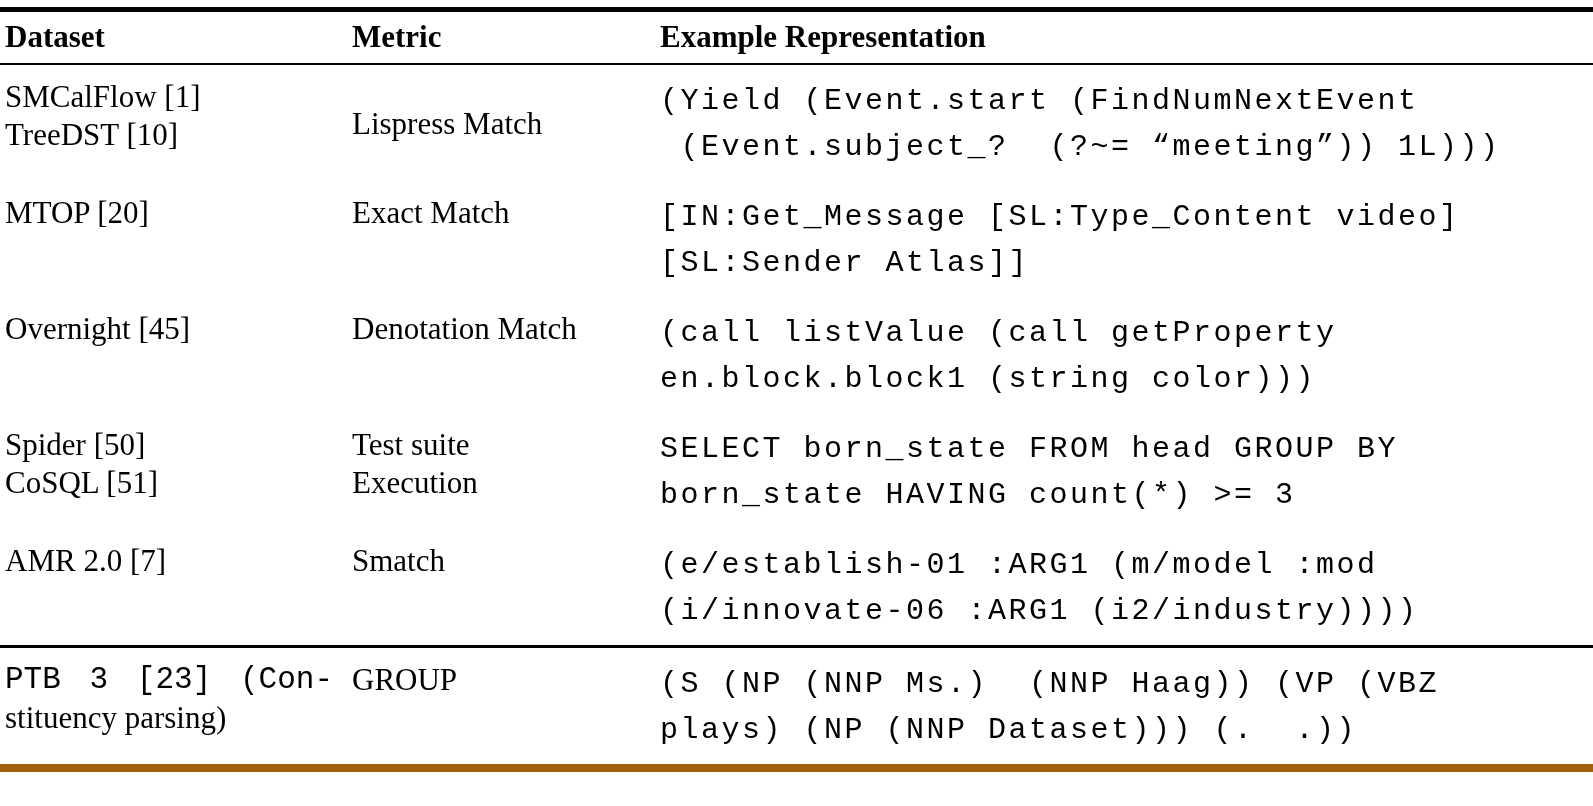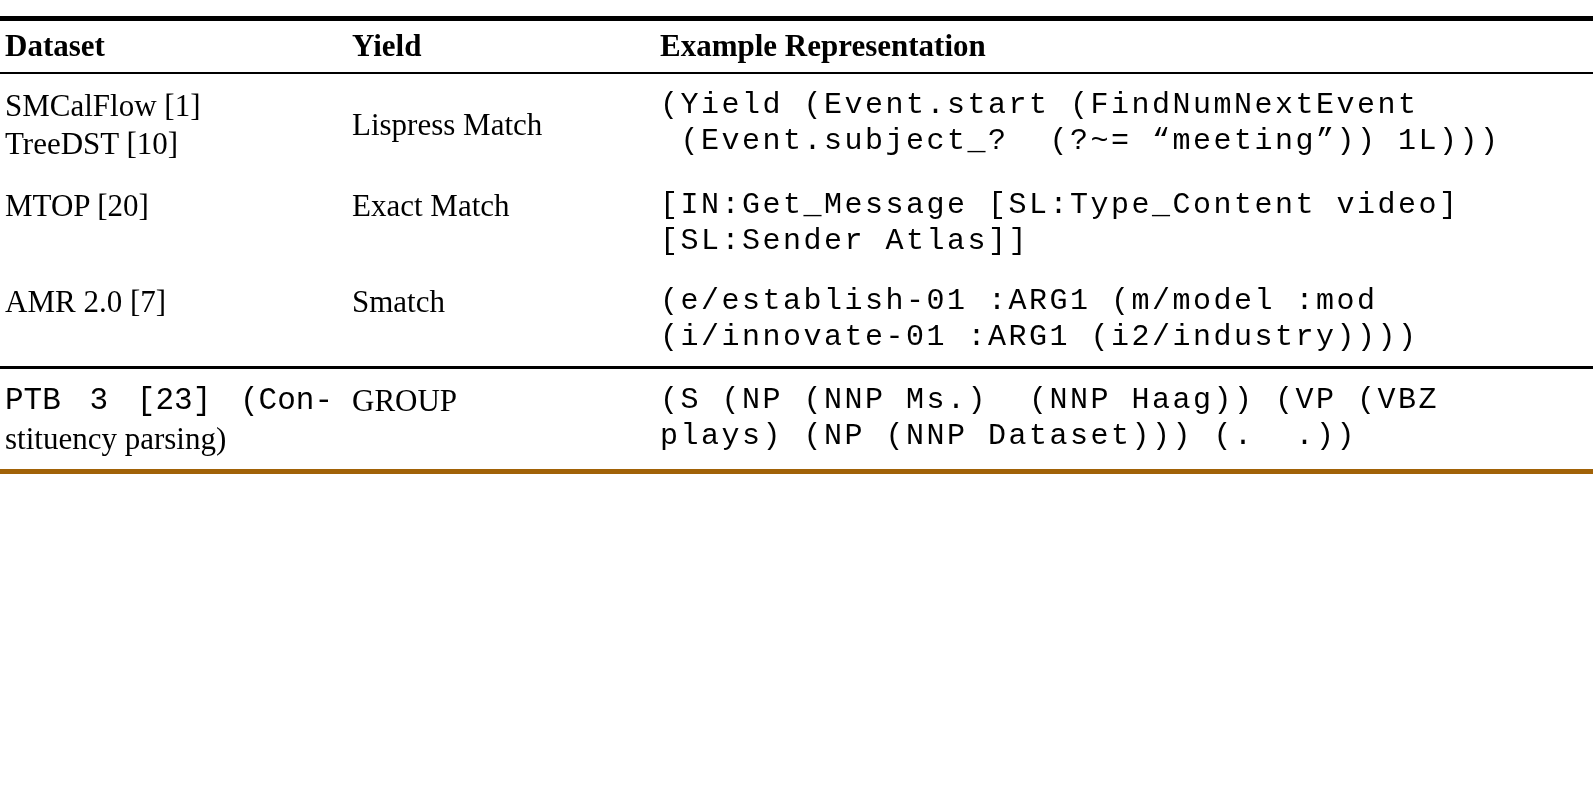--- a/index.html
+++ b/index.html
@@ -6,23 +6,23 @@
   html, body {
     width: 1593px; height: 806px;
     background: #ffffff; color: #000000;
     font-family: "Liberation Serif", serif;
     overflow: hidden;
   }
   table.paper-table {
     width: 1593px;
     border-collapse: collapse;
     table-layout: fixed;
-    margin-top: 16px;
+    margin-top: 7px;
     border-top: 5px solid #000;
-    border-bottom: 5px solid #a16207;
+    border-bottom: 8px solid #a16207;
   }
   col.c1 { width: 347px; }
   col.c2 { width: 303px; }
   col.c3 { width: 943px; }
   th {
     font-weight: bold;
     font-size: 31px;
     text-align: left;
     vertical-align: middle;
     height: 54px;
@@ -37,21 +37,21 @@
   }
   th.c1, td.c1 { padding-left: 5px;  padding-right: 14px; }
   th.c2, td.c2 { padding-left: 5px;  padding-right: 8px;  }
   th.c3, td.c3 { padding-left: 10px; padding-right: 4px;  }
   td.vmid { vertical-align: middle; }
   tr.rule-above td { border-top: 3px solid #000; }
   .lines { white-space: pre-line; }
   .code {
     font-family: "Liberation Mono", monospace;
     font-size: 30px;
-    line-height: 36px;
+    line-height: 46px;
     letter-spacing: 2.5px;
     white-space: pre;
   }
   .just {
     text-align: justify;
     text-align-last: justify;
     font-family: Liberation Mono, monospace;
   }
 </style>
 </head>
@@ -59,21 +59,21 @@
 
 <table class="paper-table">
   <colgroup>
     <col class="c1">
       <col class="c2">
       <col class="c3">
   </colgroup>
   <thead>
     <tr>
       <th class="c1">Dataset</th>
-      <th class="c2">Yield</th>
+      <th class="c2">Metric</th>
       <th class="c3">Example Representation</th>
     </tr>
   </thead>
   <tbody>
     <tr>
       <td class="c1">
         <div class="lines">SMCalFlow [1]
 TreeDST [10]</div>
       </td>
       <td class="c2 vmid">
@@ -91,28 +91,54 @@
       <td class="c2">
         <div class="lines">Exact Match</div>
       </td>
       <td class="c3">
         <div class="code">[IN:Get_Message [SL:Type_Content video]
 [SL:Sender Atlas]]</div>
       </td>
     </tr>
     <tr>
       <td class="c1">
+        <div class="lines">Overnight [45]</div>
+      </td>
+      <td class="c2">
+        <div class="lines">Denotation Match</div>
+      </td>
+      <td class="c3">
+        <div class="code">(call listValue (call getProperty
+en.block.block1 (string color)))</div>
+      </td>
+    </tr>
+    <tr>
+      <td class="c1">
+        <div class="lines">Spider [50]
+CoSQL [51]</div>
+      </td>
+      <td class="c2">
+        <div class="lines">Test suite
+Execution</div>
+      </td>
+      <td class="c3">
+        <div class="code">SELECT born_state FROM head GROUP BY
+born_state HAVING count(*) &gt;= 3</div>
+      </td>
+    </tr>
+    <tr>
+      <td class="c1">
         <div class="lines">AMR 2.0 [7]</div>
       </td>
       <td class="c2">
         <div class="lines">Smatch</div>
       </td>
       <td class="c3">
         <div class="code">(e/establish-01 :ARG1 (m/model :mod
-(i/innovate-01 :ARG1 (i2/industry))))</div>
+(i/innovate-06 :ARG1 (i2/industry))))</div>
       </td>
     </tr>
     <tr class="rule-above">
       <td class="c1">
         <div class="just">PTB 3 [23] (Con-</div>
         <div>stituency parsing)</div>
       </td>
       <td class="c2">
         <div class="lines">GROUP</div>
       </td>

